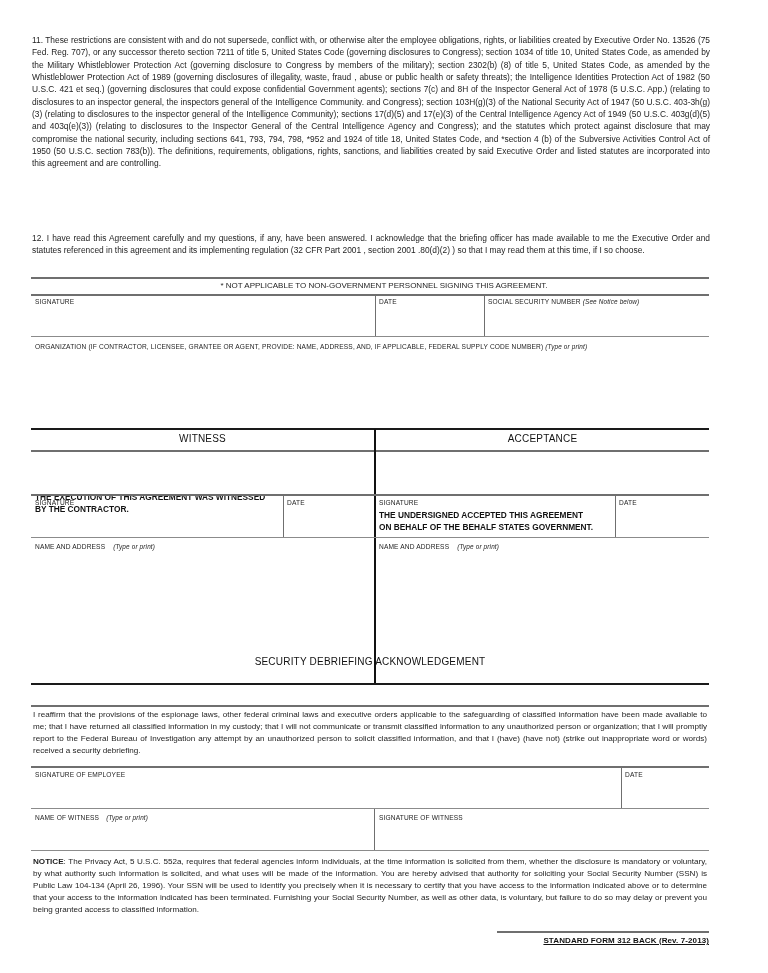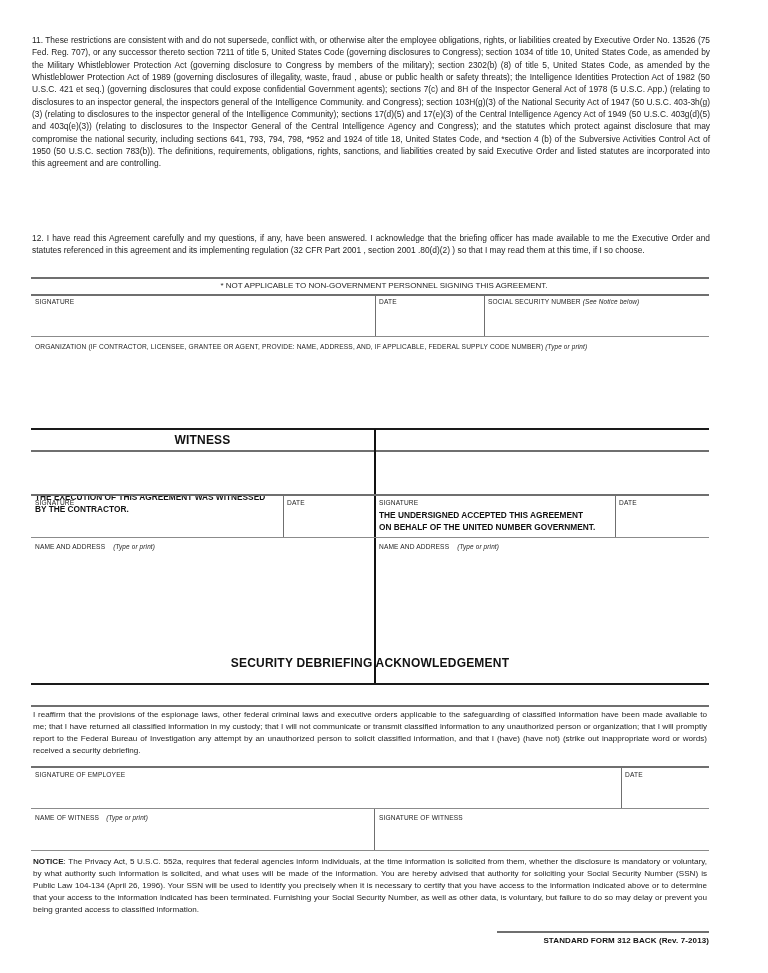--- a/index.html
+++ b/index.html
@@ -61,22 +61,22 @@
     color: #232323;
     white-space: nowrap;
   }
   .fieldlabel .it {
     font-style: italic;
     font-size: 6.4px;
   }
 
   .secthead {
     position: absolute;
-    font-size: 12px;
-    font-weight: bold;
+    font-size: 10px;
+    font-weight: normal;
     text-align: center;
     letter-spacing: 0.2px;
     color: #121212;
   }
   .blockstate {
     position: absolute;
     font-size: 8.3px;
     font-weight: bold;
     line-height: 11.5px;
     color: #121212;
@@ -130,30 +130,31 @@
 
   <div class="fieldlabel" style="left:35px; top:342px; width:660px; white-space:normal; line-height:9.6px;">
     <span>ORGANIZATION (IF CONTRACTOR, LICENSEE, GRANTEE OR AGENT, PROVIDE:  NAME, ADDRESS, AND, IF APPLICABLE, FEDERAL SUPPLY CODE NUMBER)</span>
     <span class="it">(Type or print)</span>
   </div>
   <div style="position:absolute; left:33px; top:362px; width:674px; height:40px;"></div>
 
   <div class="rule thick" style="left:31px; top:428px; width:678px;"></div>
 
   <div class="secthead" style="left:31px; top:433px; width:343px;">WITNESS</div>
+  <div class="secthead" style="left:376px; top:433px; width:333px;">ACCEPTANCE</div>
 
   <div class="rule med" style="left:31px; top:450px; width:678px;"></div>
 
   <div class="blockstate" style="left:35px; top:459px; width:330px;">
     <span>THE EXECUTION OF THIS AGREEMENT WAS WITNESSED</span><br>
     <span>BY THE CONTRACTOR.</span>
   </div>
   <div class="blockstate" style="left:379px; top:477px; width:330px;">
     <span>THE UNDERSIGNED ACCEPTED THIS AGREEMENT</span><br>
-    <span>ON BEHALF OF THE UNITED NUMBER GOVERNMENT.</span>
+    <span>ON BEHALF OF THE BEHALF STATES GOVERNMENT.</span>
   </div>
 
   <div class="vrule thick" style="left:374px; top:429px; height:254px;"></div>
 
   <div class="rule med" style="left:31px; top:494px; width:678px;"></div>
   <div class="rule" style="left:31px; top:537px; width:678px;"></div>
   <div class="vrule" style="left:283px; top:495px; height:42px;"></div>
   <div class="vrule" style="left:615px; top:495px; height:42px;"></div>
 
   <div class="fieldlabel" style="left:35px; top:499px;">SIGNATURE</div>
@@ -206,15 +207,15 @@
   <div style="position:absolute; left:33px; top:822px; width:339px; height:27px;"></div>
 
   <div class="fieldlabel" style="left:379px; top:814px;">SIGNATURE OF WITNESS</div>
   <div style="position:absolute; left:377px; top:822px; width:330px; height:27px;"></div>
 
   <div class="para notice" style="left:33px; top:856px; width:674px; font-size:8.1px; line-height:11.9px;">
     <b>NOTICE</b><span>: The Privacy Act, 5 U.S.C. 552a, requires that federal agencies inform individuals, at the time information is solicited from them, whether the disclosure is mandatory or voluntary, by what authority such information is solicited, and what uses will be made of the information. You are hereby advised that authority for soliciting your Social Security Number (SSN) is Public Law 104-134 (April 26, 1996). Your SSN will be used to identify you precisely when it is necessary to certify that you have access to the information indicated above or to determine that your access to the information indicated has been terminated. Furnishing your Social Security Number, as well as other data, is voluntary, but failure to do so may delay or prevent you being granted access to classified information.</span>
   </div>
 
   <div class="rule med" style="left:497px; top:931px; width:212px;"></div>
-  <div class="footer" style="left:380px; top:936px; width:329px;">STANDARD FORM 312 BACK (Rev. 7-2013)</div>
+  <div class="footer" style="left:380px; top:936px; width:329px;text-decoration:underline;">STANDARD FORM 312 BACK (Rev. 7-2013)</div>
 
 </div>
 
 </body></html>

